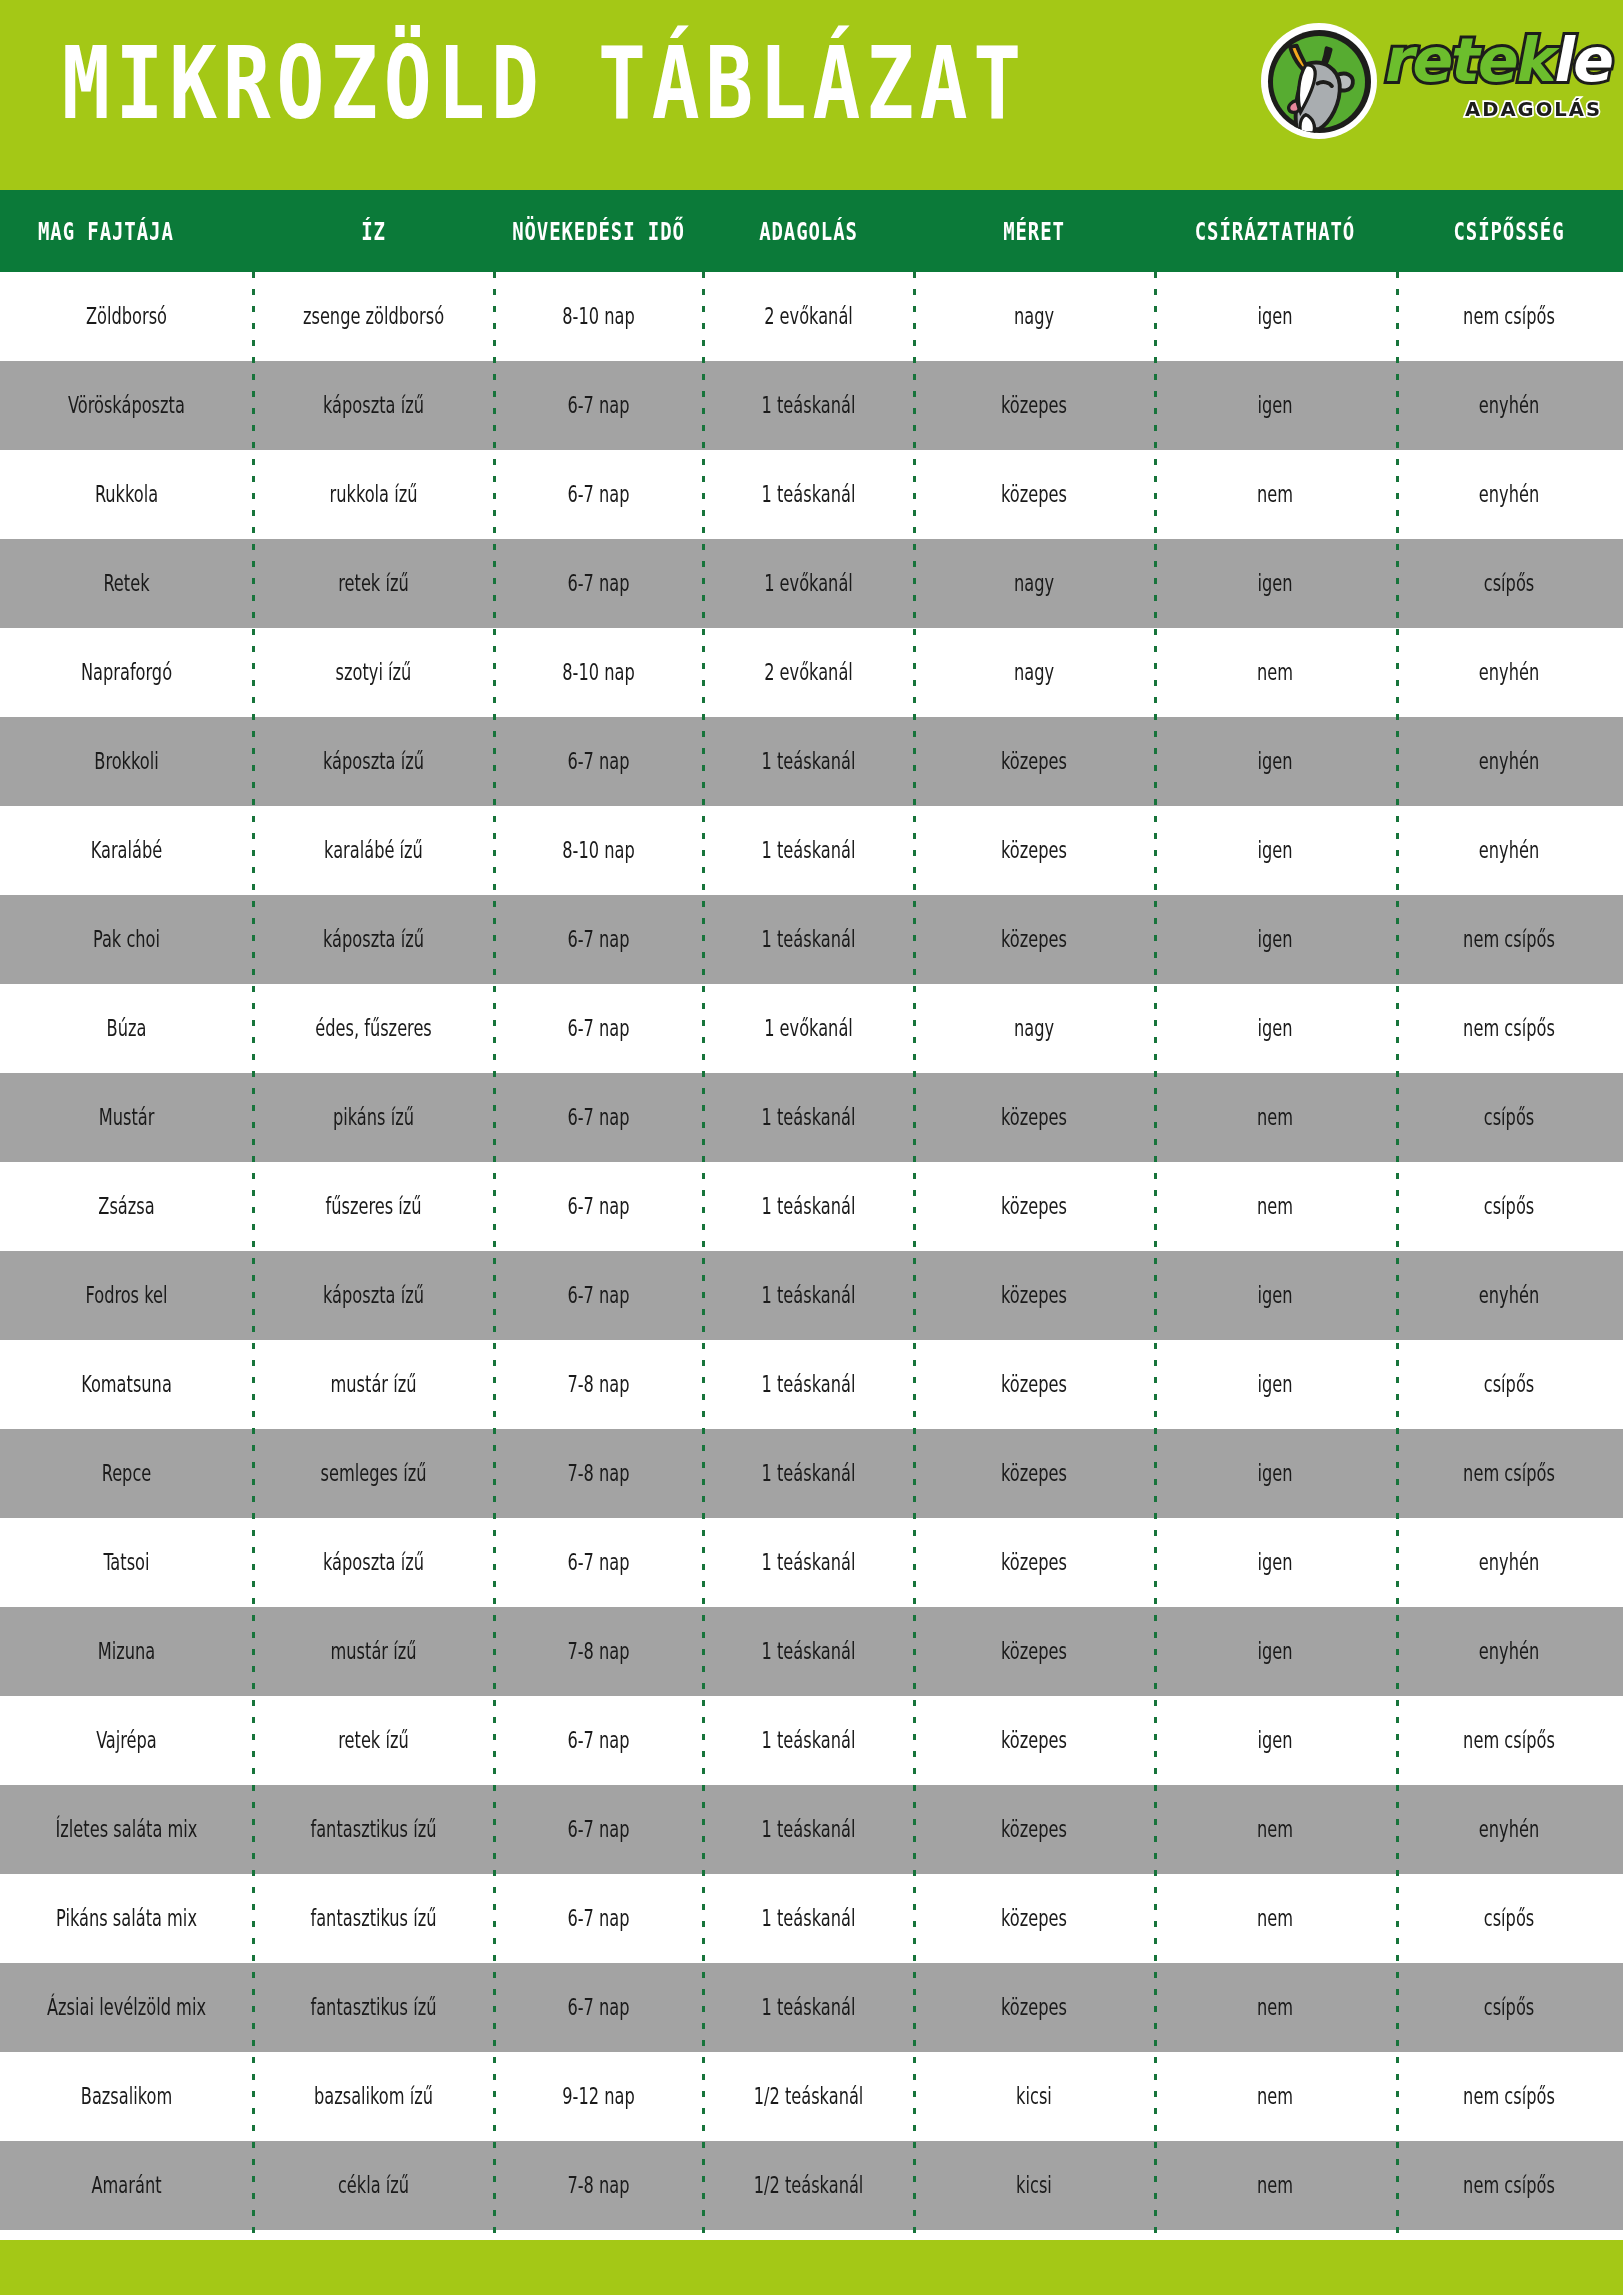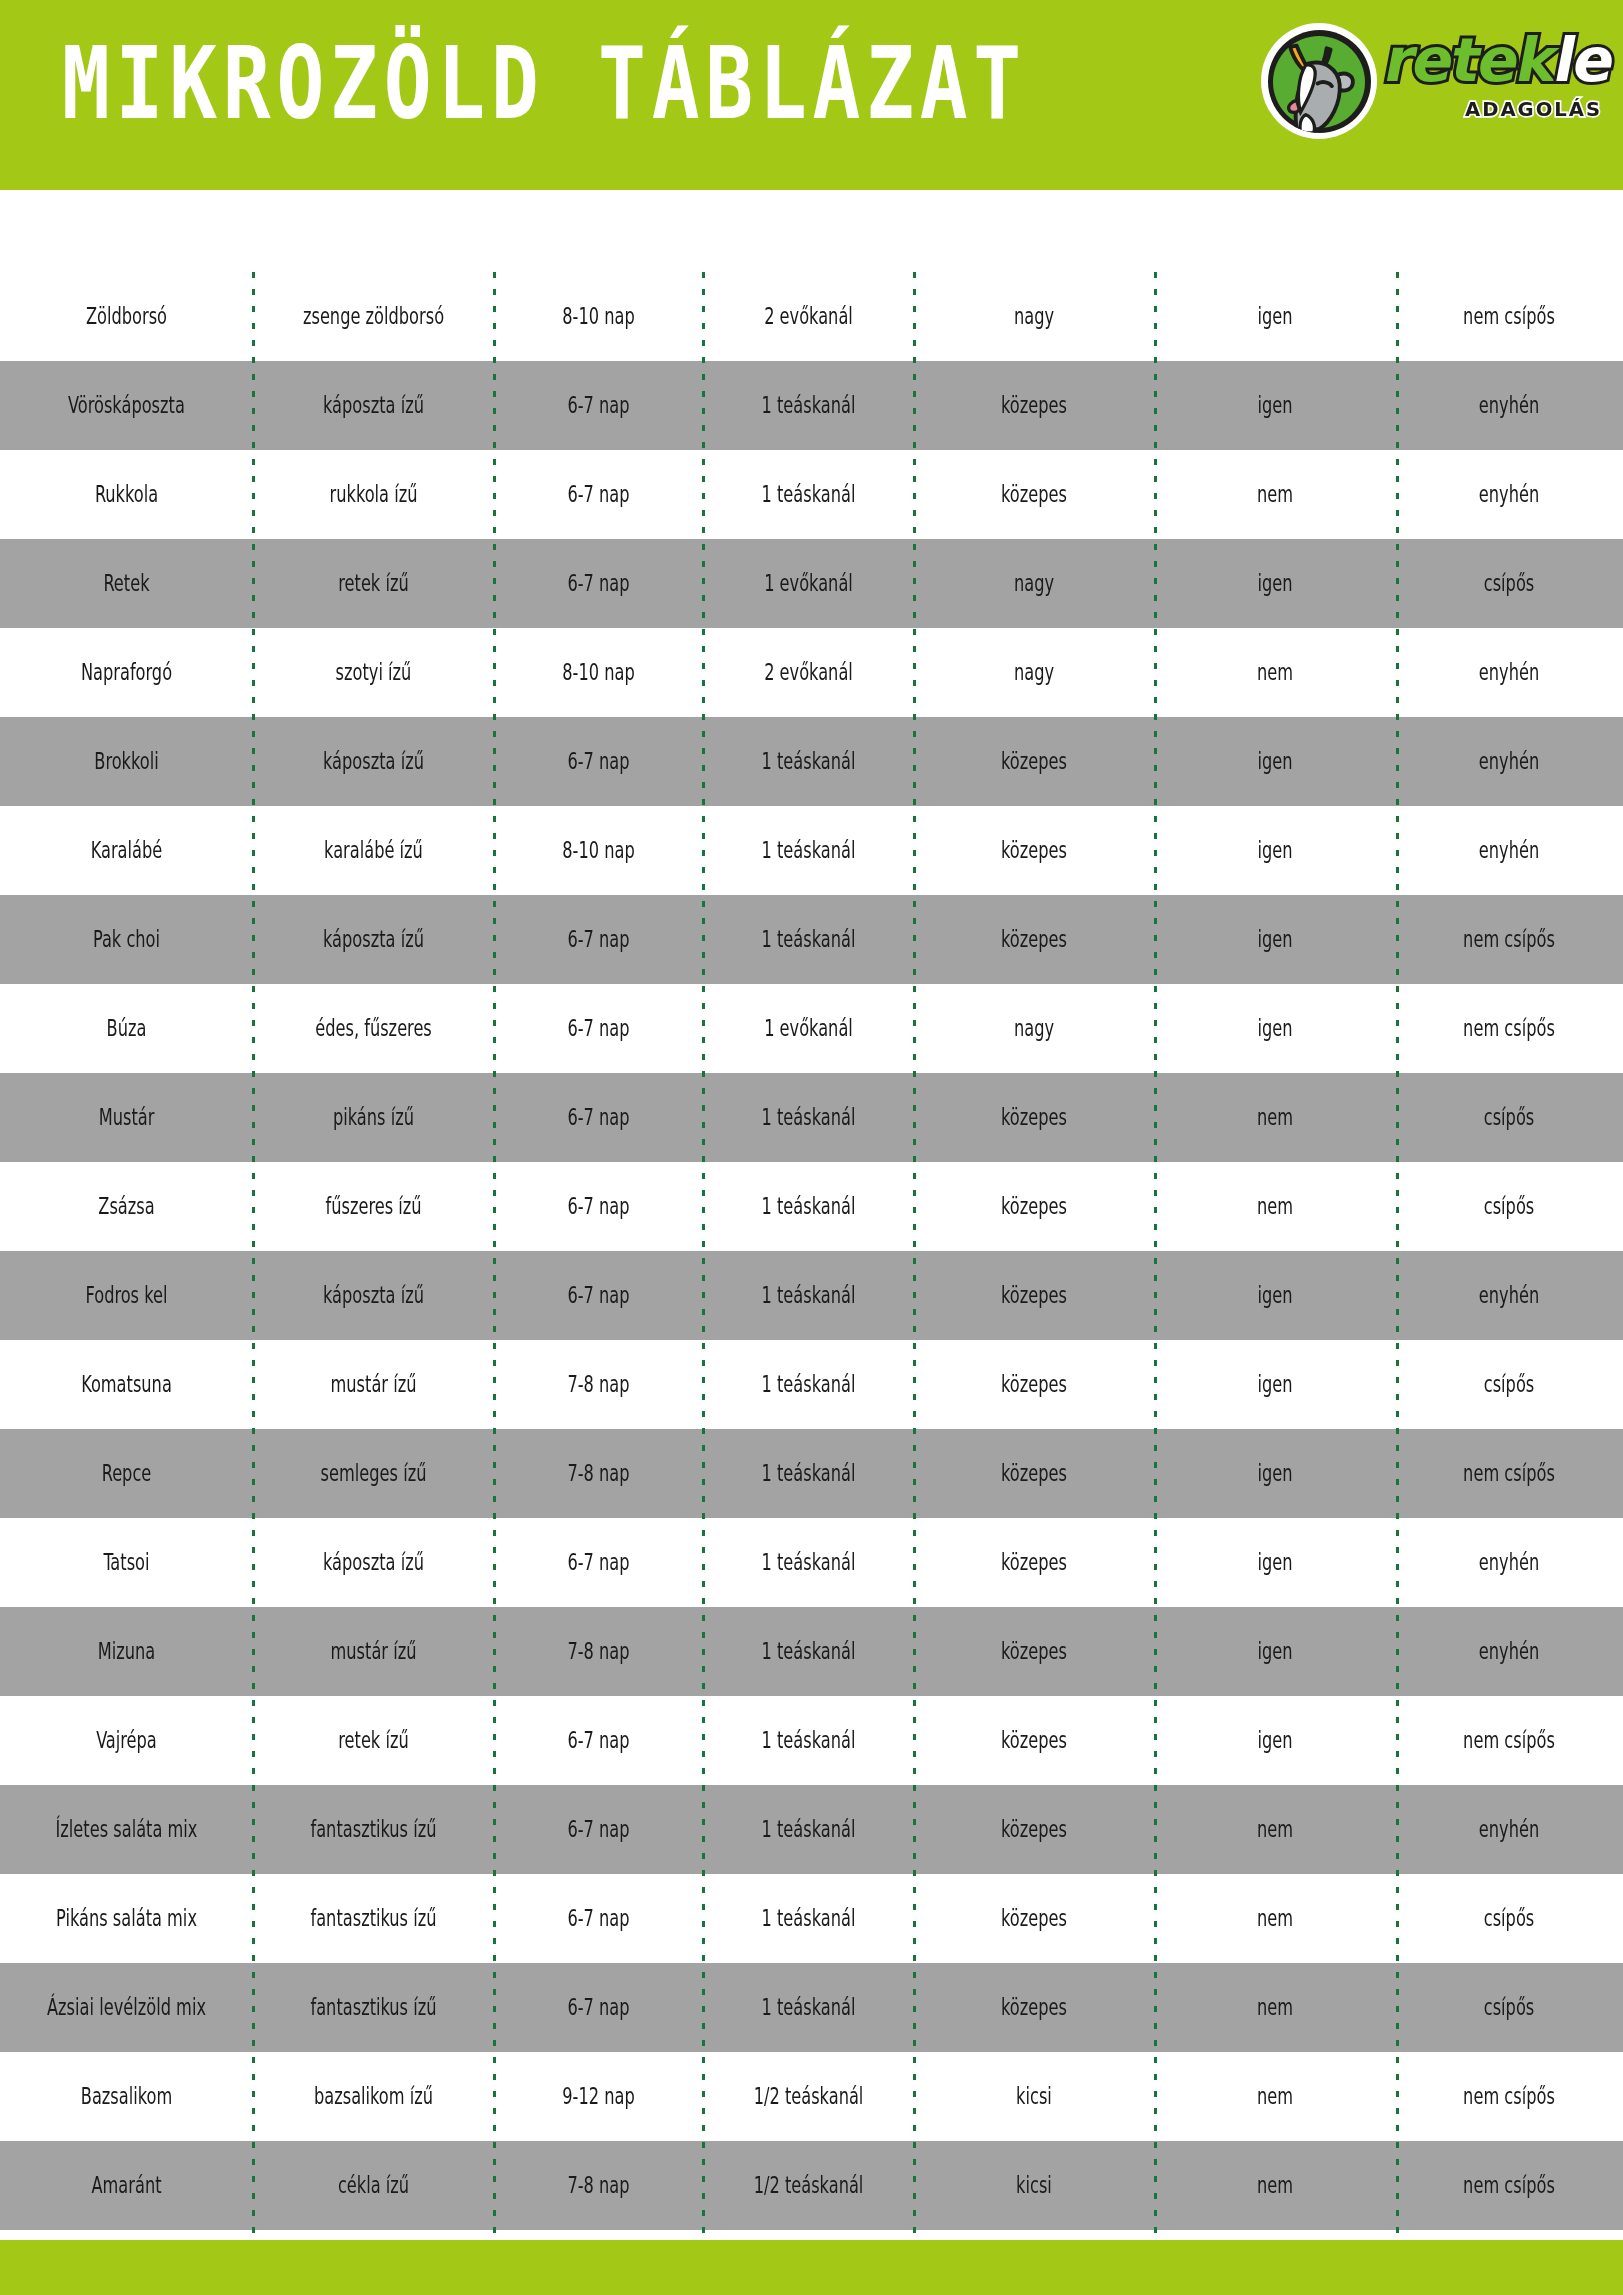--- a/index.html
+++ b/index.html
@@ -228,20 +228,29 @@
           </svg>
         </div>
       </div>
       <div class="logo-text-block">
         <div class="logo-word"><span>retek</span><span class="tail">le</span></div>
         <div class="logo-sub">ADAGOLÁS</div>
       </div>
     </div>
   </div>
 
+  <div class="thead">
+    <div class="th th-1">MAG FAJTÁJA</div>
+    <div class="th" style="width:241px">ÍZ</div>
+    <div class="th" style="width:209px">NÖVEKEDÉSI IDŐ</div>
+    <div class="th" style="width:211px">ADAGOLÁS</div>
+    <div class="th" style="width:240px">MÉRET</div>
+    <div class="th" style="width:242px">CSÍRÁZTATHATÓ</div>
+    <div class="th" style="width:226px">CSÍPŐSSÉG</div>
+  </div>
 
   <div class="tbody" id="tbody">
       <div class="row">
         <div class="cell c1">Zöldborsó</div>
         <div class="cell c2">zsenge zöldborsó</div>
         <div class="cell c3">8-10 nap</div>
         <div class="cell c4">2 evőkanál</div>
         <div class="cell c5">nagy</div>
         <div class="cell c6">igen</div>
         <div class="cell c7">nem csípős</div>

